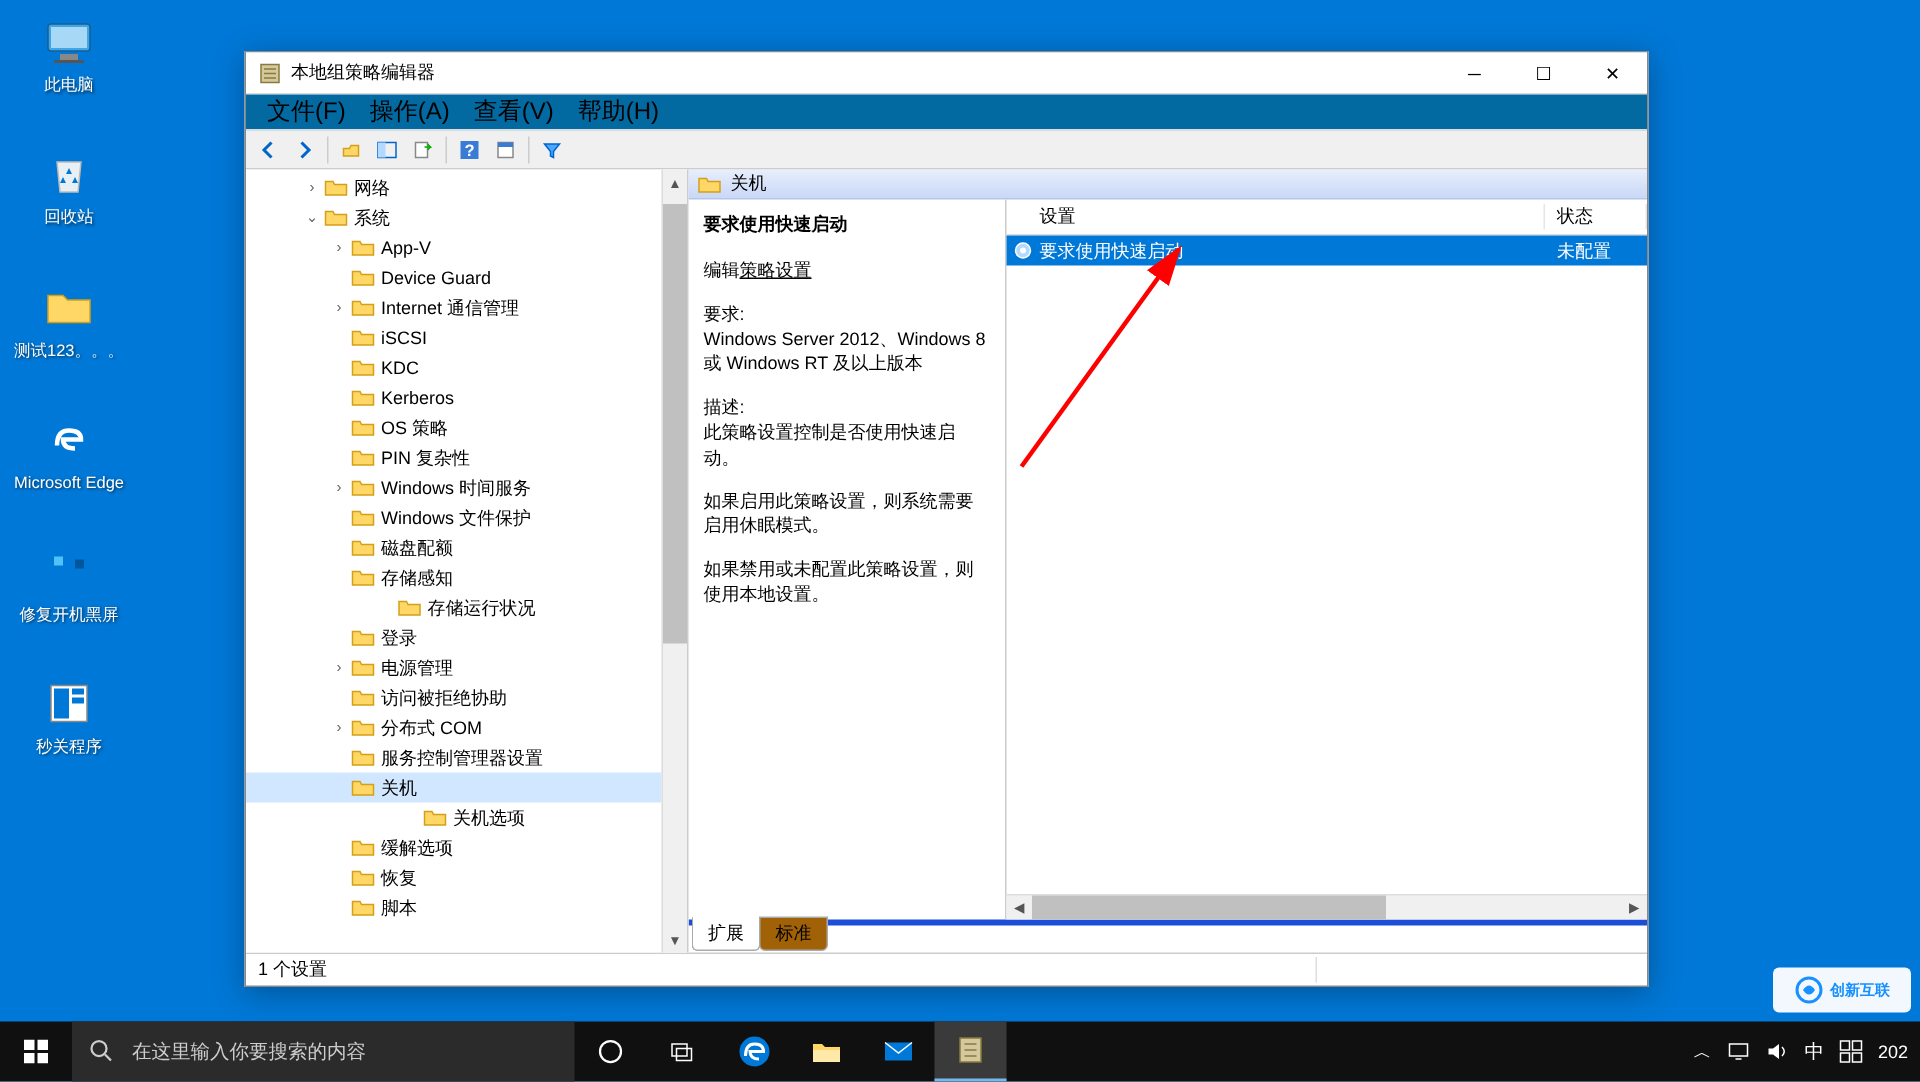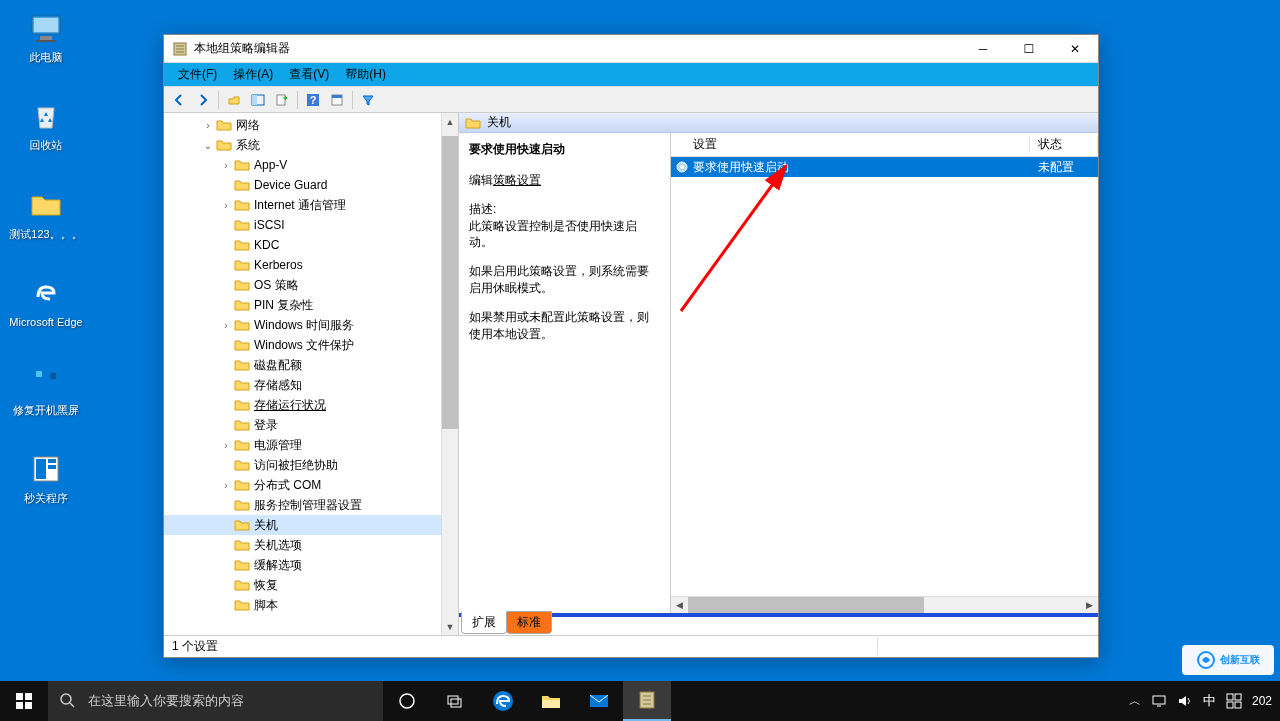--- a/index.html
+++ b/index.html
@@ -12,21 +12,21 @@
 .desktop-icon .lbl { color: #fff; font-size: 11px; text-align: center; text-shadow: 1px 1px 2px rgba(0,0,0,0.6); margin-top: 4px; line-height: 1.3; }
 
 
 .window { position: absolute; left: 163px; top: 34px; width: 936px; height: 624px; background: #fff; border: 1px solid #888; box-shadow: 0 4px 20px rgba(0,0,0,0.3); display: flex; flex-direction: column; }
 .titlebar { height: 28px; display: flex; align-items: center; padding-left: 8px; background: #fff; border-bottom: 1px solid #ddd; }
 .titlebar .titleicon { width: 16px; height: 16px; margin-right: 6px; }
 .titlebar .titletext { font-size: 12px; flex: 1; }
 .winbtns { display: flex; }
 .winbtn { width: 46px; height: 28px; display: flex; align-items: center; justify-content: center; font-size: 12px; }
 
-.menubar { height: 24px; display: flex; align-items: center; padding: 0 6px; background: #0ea5e9; border-bottom: 1px solid #ddd; font-size: 12px; }
+.menubar { height: 24px; display: flex; align-items: center; padding: 0 6px; background: #0369a1; border-bottom: 1px solid #ddd; font-size: 16px; }
 .menubar .menuitem { padding: 2px 8px; }
 
 .toolbar { height: 26px; display: flex; align-items: center; background: #f0f0f0; border-bottom: 1px solid #ccc; padding: 0 4px; gap: 2px; }
 .tbtn { width: 22px; height: 22px; display: flex; align-items: center; justify-content: center; border: 1px solid transparent; }
 .tsep { width: 1px; height: 18px; background: #ccc; margin: 0 2px; }
 
 .content { flex: 1; display: flex; min-height: 0; }
 
 .treepane { width: 295px; border-right: 1px solid #ccc; display: flex; position: relative; background: #fff; }
 .treebody { flex: 1; overflow-y: auto; overflow-x: hidden; padding: 2px 0; font-size: 12px; }
@@ -59,21 +59,21 @@
 .listrow .cell { padding: 0 8px; }
 .listrow .cell.setting { flex: 1; display: flex; align-items: center; padding-left: 4px; }
 .listrow .cell.setting .gear { width: 14px; height: 14px; margin-right: 4px; }
 .listrow .cell.status { width: 68px; }
 .hscroll { height: 17px; background: #f0f0f0; border-top: 1px solid #ddd; display: flex; align-items: center; }
 .hscroll .arrow { width: 17px; text-align: center; font-size: 9px; color: #555; }
 .hscroll .track { flex: 1; position: relative; height: 100%; }
 .hscroll .thumb { position: absolute; left: 0; width: 60%; height: 100%; background: #c0c0c0; }
 
 .tabs { height: 22px; display: flex; align-items: flex-end; border-top: 4px solid #1d4ed8; padding-left: 2px; font-size: 12px; }
-.tab { padding: 2px 10px; border: 1px solid #aaa; border-top-left-radius: 0; border-bottom-left-radius: 4px; border-bottom-right-radius: 4px; background: #f97316; margin-right: -1px; position: relative; top: -1px; }
+.tab { padding: 2px 10px; border: 1px solid #aaa; border-top-left-radius: 0; border-bottom-left-radius: 4px; border-bottom-right-radius: 4px; background: #a16207; margin-right: -1px; position: relative; top: -1px; }
 .tab.active { background: #fff; border-top: 1px solid #fff; }
 
 .statusbar { height: 22px; border-top: 1px solid #ccc; display: flex; align-items: center; font-size: 12px; }
 .statusbar .cell { padding: 0 8px; border-right: 1px solid #ddd; }
 .statusbar .cell:first-child { flex: 1; }
 .statusbar .cell.c2 { width: 120px; }
 .statusbar .cell.c3 { width: 100px; border-right: none; }
 
 
 .arrow-annot { position: absolute; pointer-events: none; }
@@ -327,21 +327,21 @@
               </svg></span>
             <span>磁盘配额</span>
           </div>
           <div class="treerow" style="padding-left: 54px;">
             <span class="tw"></span>
             <span class="foldericon"><svg viewBox="0 0 16 14">
                 <path d="M1 3 L6 3 L7 5 L15 5 L15 12 L1 12 Z" fill="#ffd766" stroke="#d4a017"></path>
               </svg></span>
             <span>存储感知</span>
           </div>
-          <div class="treerow" style="padding-left: 54px; text-decoration: underline;">
+          <div class="treerow" style="padding-left: 85px;">
             <span class="tw"></span>
             <span class="foldericon"><svg viewBox="0 0 16 14">
                 <path d="M1 3 L6 3 L7 5 L15 5 L15 12 L1 12 Z" fill="#ffd766" stroke="#d4a017"></path>
               </svg></span>
             <span>存储运行状况</span>
           </div>
           <div class="treerow" style="padding-left: 54px;">
             <span class="tw"></span>
             <span class="foldericon"><svg viewBox="0 0 16 14">
                 <path d="M1 3 L6 3 L7 5 L15 5 L15 12 L1 12 Z" fill="#ffd766" stroke="#d4a017"></path>
@@ -376,21 +376,21 @@
               </svg></span>
             <span>服务控制管理器设置</span>
           </div>
           <div class="treerow selected" style="padding-left: 54px;">
             <span class="tw"></span>
             <span class="foldericon"><svg viewBox="0 0 16 14">
                 <path d="M1 3 L6 3 L7 5 L15 5 L15 12 L1 12 Z" fill="#ffd766" stroke="#d4a017"></path>
               </svg></span>
             <span>关机</span>
           </div>
-          <div class="treerow" style="padding-left: 54px;">
+          <div class="treerow" style="padding-left: 74px; margin-left: 28px;">
             <span class="tw"></span>
             <span class="foldericon"><svg viewBox="0 0 16 14">
                 <path d="M1 3 L6 3 L7 5 L15 5 L15 12 L1 12 Z" fill="#ffd766" stroke="#d4a017"></path>
               </svg></span>
             <span>关机选项</span>
           </div>
           <div class="treerow" style="padding-left: 54px;">
             <span class="tw"></span>
             <span class="foldericon"><svg viewBox="0 0 16 14">
                 <path d="M1 3 L6 3 L7 5 L15 5 L15 12 L1 12 Z" fill="#ffd766" stroke="#d4a017"></path>
@@ -425,20 +425,21 @@
       <div class="rheader">
         <span class="foldericon"><svg viewBox="0 0 16 14">
               <path d="M1 3 L6 3 L7 5 L15 5 L15 12 L1 12 Z" fill="#ffd766" stroke="#d4a017"></path>
             </svg></span>
         <span>关机</span>
       </div>
       <div class="rbody">
         <div class="descpane">
           <div class="dtitle">要求使用快速启动</div>
           <p><span>编辑</span><a href="#">策略设置</a></p>
+          <p><span>要求:</span><br><span>Windows Server 2012、Windows 8 或 Windows RT 及以上版本</span></p>
           <p><span>描述:</span><br><span>此策略设置控制是否使用快速启动。</span></p>
           <p>如果启用此策略设置，则系统需要启用休眠模式。</p>
           <p>如果禁用或未配置此策略设置，则使用本地设置。</p>
         </div>
         <div class="listpane">
           <div class="listhdr">
             <div class="col setting">设置</div>
             <div class="col status">状态</div>
           </div>
           <div class="listbody">

